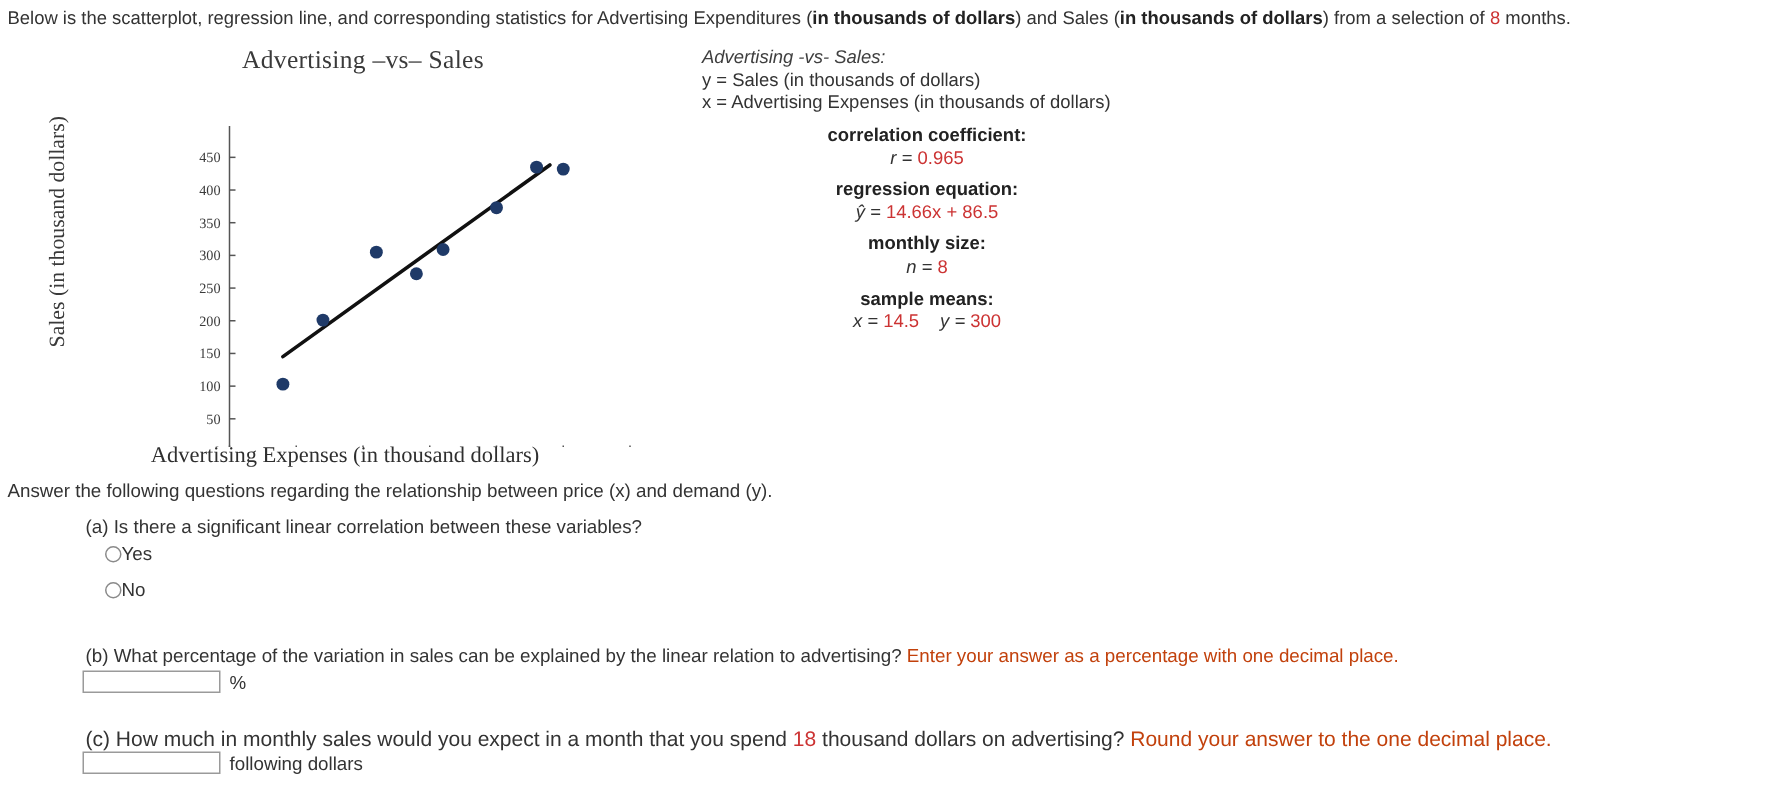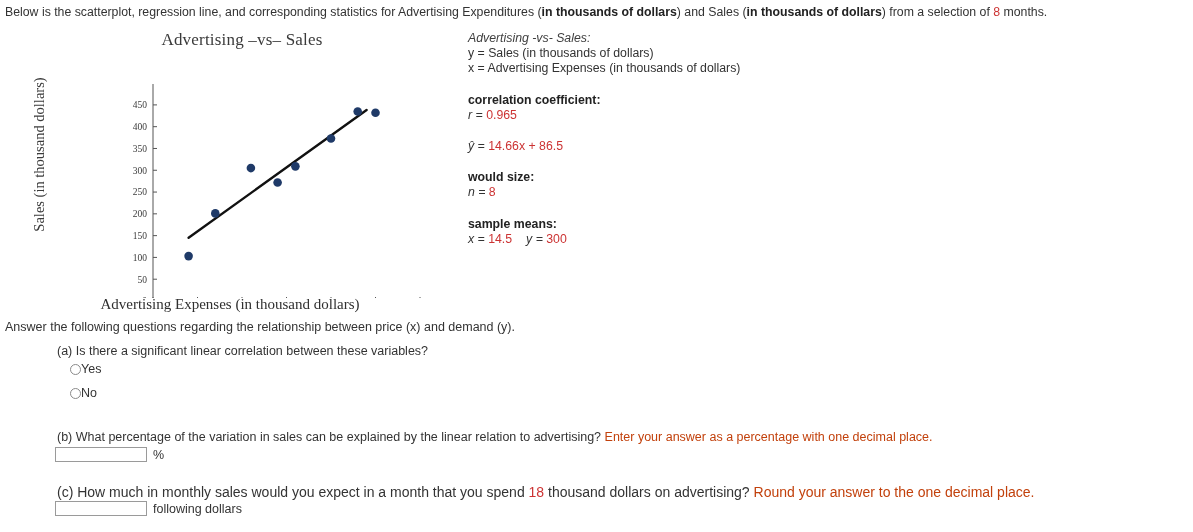--- a/index.html
+++ b/index.html
@@ -94,21 +94,21 @@
     font-size: 12.3px;
     line-height: 15.2px;
     color: #333333;
   }
   .stats .hdr-ital {
     font-style: italic;
     color: #3f3f3f;
   }
   .stats .var-line { color: #333333; }
   .stats .ital { font-style: italic; }
-  .stats .grp { margin-top: 16px; }
+  .stats .grp { margin-top: 6px; text-align: center; }
   .stats .label-bold { font-weight: bold; color: #222222; }
   .stats .val { color: #cc3333; }
   .means-row span.gap { display: inline-block; width: 14px; }
 
   
   .qintro {
     position: absolute;
     left: 5px;
     top: 320px;
     font-size: 12.5px;
@@ -267,25 +267,26 @@
   <div class="hdr-ital">Advertising -vs- Sales:</div>
   <div class="var-line">y = Sales (in thousands of dollars)</div>
   <div class="var-line">x = Advertising Expenses (in thousands of dollars)</div>
 
   <div class="grp">
     <div class="label-bold">correlation coefficient:</div>
     <div><span class="ital">r =</span> <span class="val">0.965</span></div>
   </div>
 
   <div class="grp">
+    <div class="label-bold">regression equation:</div>
     <div><span class="ital">ŷ =</span> <span class="val">14.66x + 86.5</span></div>
   </div>
 
   <div class="grp">
-    <div class="label-bold">would size:</div>
+    <div class="label-bold">monthly size:</div>
     <div><span class="ital">n =</span> <span class="val">8</span></div>
   </div>
 
   <div class="grp">
     <div class="label-bold">sample means:</div>
     <div class="means-row"><span class="ital">x =</span> <span class="val">14.5</span><span class="gap"></span><span class="ital">y =</span> <span class="val">300</span></div>
   </div>
 </div>
 
 <div class="qintro">Answer the following questions regarding the relationship between price (x) and demand (y).</div>

